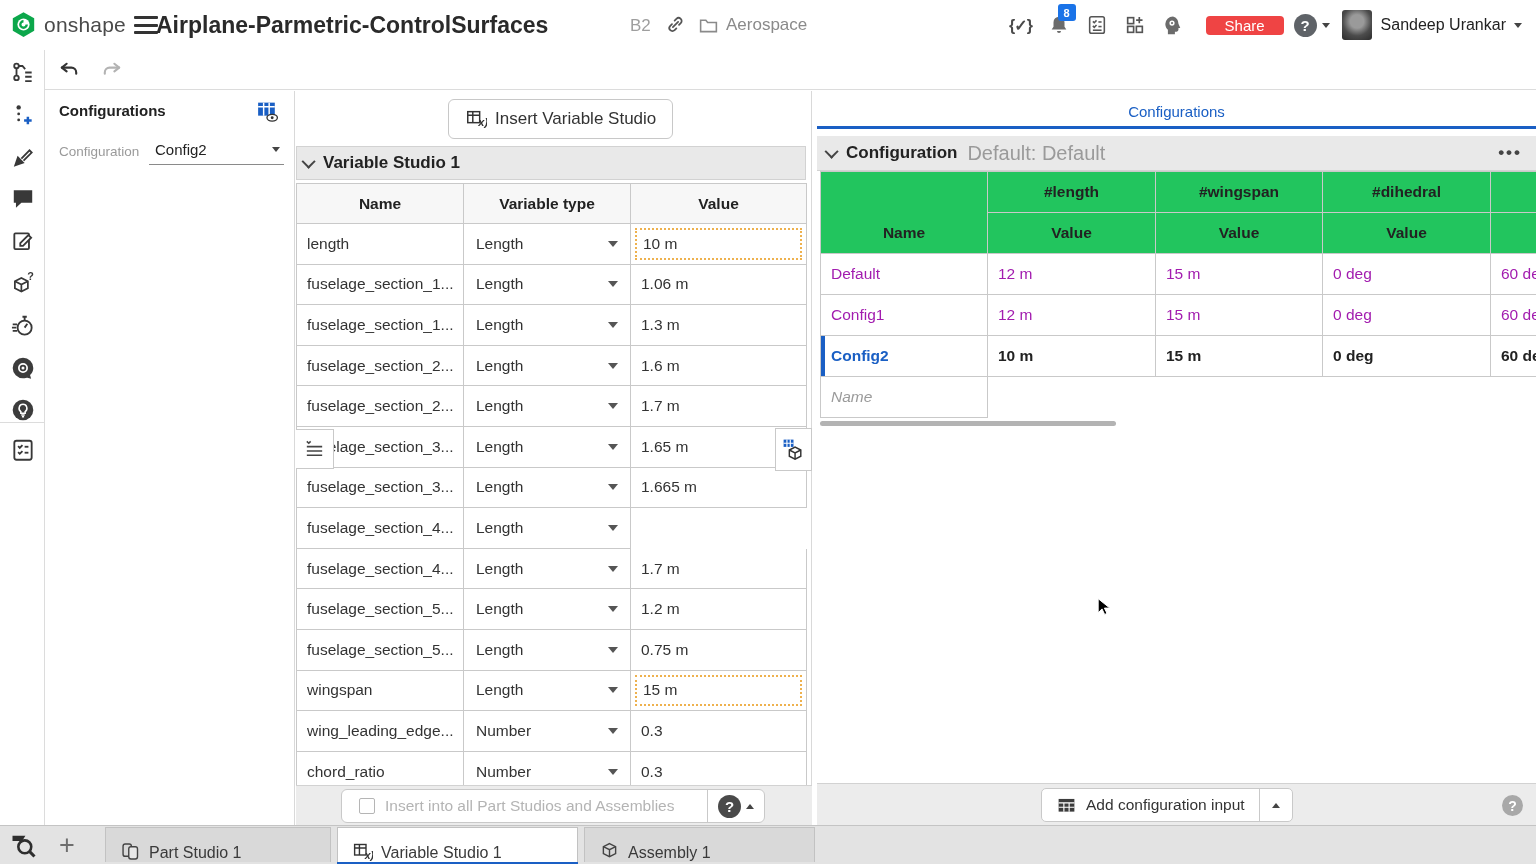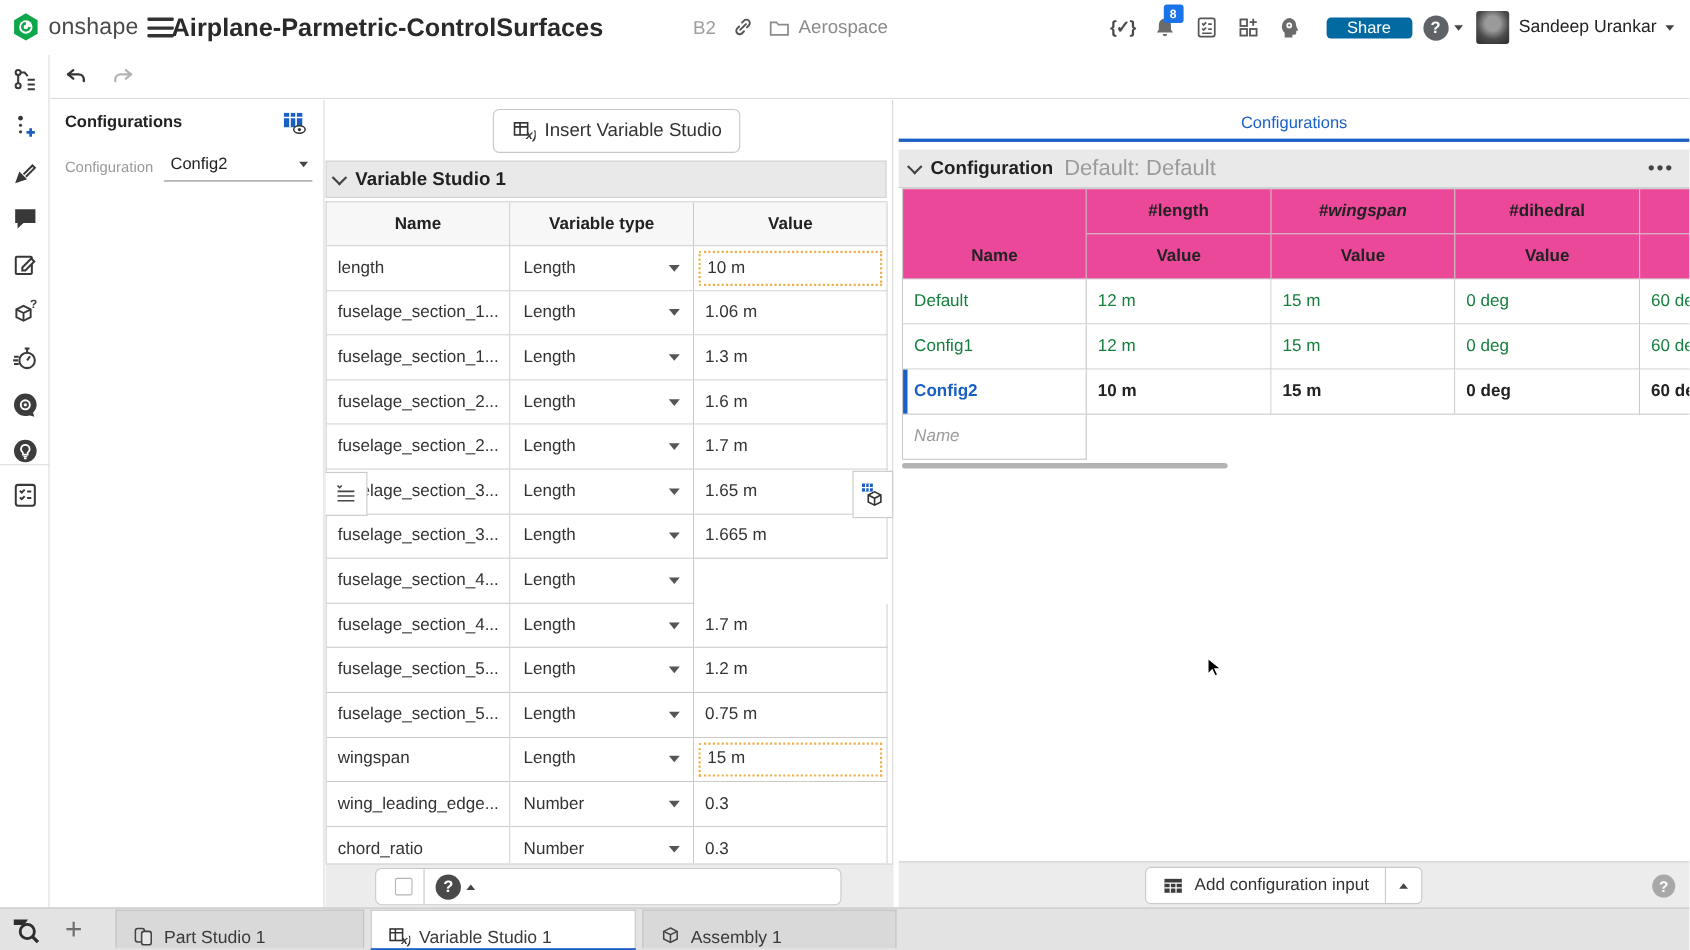--- a/index.html
+++ b/index.html
@@ -14,21 +14,21 @@
   .hamburger span { display:block; height:3px; background:#333; border-radius:1px; }
   .doc-title { position:absolute; left:156px; top:0; height:50px; line-height:50px; font-size:23px; font-weight:bold; color:#2a2a2a; white-space:nowrap; }
   .version-badge { position:absolute; left:630px; top:0; height:50px; line-height:52px; font-size:17px; color:#9e9e9e; }
   .link-ic { position:absolute; left:665px; top:14px; }
   .folder-wrap { position:absolute; left:698px; top:0; height:50px; display:flex; align-items:center; gap:7px; }
   .folder-label { font-size:17px; color:#8a8a8a; }
   .tb-right { position:absolute; right:0; top:0; height:50px; display:flex; align-items:center; }
   .tb-icon { width:38px; height:50px; display:flex; align-items:center; justify-content:center; position:relative; cursor:pointer; }
   .vars-glyph { font-size:16px; font-weight:bold; color:#4a4a4a; letter-spacing:-1px; }
   .badge { position:absolute; top:4px; right:2px; min-width:18px; height:17px; background:#1A73E8; border-radius:3px; color:#fff; font-size:11px; font-weight:bold; display:flex; align-items:center; justify-content:center; padding:0 3px; }
-  .share-btn { margin:0 10px 0 14px; background:#0369a1; color:#fff; border:none; border-radius:4px; font-size:15px; font-family:inherit; padding:1px 19px; cursor:pointer; }
+  .share-btn { margin:0 10px 0 14px; background:#ef4444; color:#fff; border:none; border-radius:4px; font-size:15px; font-family:inherit; padding:1px 19px; cursor:pointer; }
   .help-wrap { display:flex; align-items:center; gap:5px; margin-right:12px; cursor:pointer; }
   .help-circle { width:23px; height:23px; border-radius:50%; background:#5f6368; color:#fff; font-weight:bold; font-size:15px; display:flex; align-items:center; justify-content:center; }
   .caret-d { width:0; height:0; border-left:4.5px solid transparent; border-right:4.5px solid transparent; border-top:5.5px solid #444; }
   .avatar { width:30px; height:30px; border-radius:3px; background:radial-gradient(circle at 50% 38%, #9a9a9a 0 28%, #4c4c4c 60%, #2b2b2b 100%); margin-right:9px; }
   .user-name { font-size:16px; color:#222; margin-right:8px; white-space:nowrap; }
   .tb-right .edge { margin-right:14px; }
 
   
   .undo-row { position:absolute; left:45px; top:50px; width:1491px; height:40px; background:#fff; border-bottom:1px solid #dcdcdc; }
   .undo-btn { position:absolute; top:8px; cursor:pointer; }
@@ -78,22 +78,22 @@
   .right { position:absolute; left:817px; top:91px; width:719px; height:734px; background:#fff; }
   .rp-title { position:absolute; left:0; top:12px; width:719px; text-align:center; font-size:15px; color:#1A5FC4; font-weight:500; cursor:pointer; }
   .rp-blue-line { position:absolute; left:0; top:35px; width:719px; height:2.5px; background:#1A5FC4; }
   .rp-head { position:absolute; left:0; top:45px; width:719px; height:35px; background:#e9e9e9; border-bottom:1px solid #d2d2d2; display:flex; align-items:center; }
   .rp-head .chev { margin:0 8px 0 11px; }
   .rp-head .t { font-size:17px; font-weight:bold; color:#222; margin-right:10px; }
   .rp-head .def { font-size:20px; color:#9a9a9a; flex:1; }
   .rp-menu { font-size:17px; font-weight:bold; color:#444; letter-spacing:2px; margin-right:14px; cursor:pointer; }
   .cfg-table-wrap { position:absolute; left:3px; top:80px; width:716px; height:250px; overflow:hidden; }
   .cfg-table { display:grid; grid-template-columns:167px 168px 167px 168px 200px; grid-auto-rows:41px; border-top:1px solid #c9c9c9; border-left:1px solid #c9c9c9; width:870px; }
-  .cc { border-right:1px solid #c9c9c9; border-bottom:1px solid #c9c9c9; font-size:15.5px; color:#15803d; display:flex; align-items:center; background:#fff; }
-  .cc.h { background:#ec4899; font-weight:bold; color:#222; justify-content:center; }
+  .cc { border-right:1px solid #c9c9c9; border-bottom:1px solid #c9c9c9; font-size:15.5px; color:#a21caf; display:flex; align-items:center; background:#fff; }
+  .cc.h { background:#22c55e; font-weight:bold; color:#222; justify-content:center; }
   .cc.nameh { align-items:flex-end; justify-content:center; padding-bottom:11px; }
   .cc.body-name { padding-left:10px; position:relative; }
   .cc.val { padding-left:10px; white-space:nowrap; overflow:hidden; }
   .cc.active-name { color:#1A5FC4; font-weight:bold; }
   .cc.active-name::before { content:""; position:absolute; left:0; top:0; width:4px; height:100%; background:#1A5FC4; }
   .cc.bold { font-weight:bold; color:#222; }
   .cc.newrow { font-style:italic; color:#9a9a9a; padding-left:10px; }
   .cfg-scroll { position:absolute; left:3px; top:330px; width:296px; height:5px; background:#b3b3b3; border-radius:3px; }
   .rp-footer { position:absolute; left:0; top:692px; width:719px; height:42px; background:#ececec; border-top:1px solid #d2d2d2; }
   .add-group { position:absolute; left:224px; top:4px; height:34px; background:#fff; border:1px solid #c9c9c9; border-radius:5px; display:flex; align-items:stretch; }
@@ -488,20 +488,21 @@
           <rect x="2.5" y="2.5" width="9.5" height="7" fill="#1A5FC4"></rect>
           <path stroke="#fff" stroke-width="1.1" d="M2.5 6h9.5M5.7 2.5v7M8.9 2.5v7"></path>
           <path d="M8 12.5l5.5-2.8 5.5 2.8v6l-5.5 2.8L8 18.5z" fill="#fff" stroke="#333" stroke-width="1.4"></path>
           <path d="M8 12.5l5.5 2.8 5.5-2.8M13.5 15.3v6" stroke="#333" stroke-width="1.4" fill="none"></path>
         </svg>
     </div>
 
     <div class="mid-footer">
       <div class="chk-group">
         <span class="chk-box"></span>
+        <span class="chk-label">Insert into all Part Studios and Assemblies</span>
         <span class="chk-help">
           <span class="dark-q">?</span>
           <span class="caret-u"></span>
         </span>
       </div>
     </div>
   </section>
 
   <section class="right">
     <div class="rp-title">Configurations</div>
@@ -509,21 +510,21 @@
     <div class="rp-head">
       <span class="chev"></span>
       <span class="t">Configuration</span>
       <span class="def">Default: Default</span>
       <span class="rp-menu">•••</span>
     </div>
     <div class="cfg-table-wrap">
       <div class="cfg-table">
           <div class="cc h nameh" style="grid-area: 1 / 1 / span 2;">Name</div>
           <div class="cc h" style="grid-area: 1 / 2;">#length</div>
-          <div class="cc h" style="grid-area: 1 / 3; font-style: italic;">#wingspan</div>
+          <div class="cc h" style="grid-area: 1 / 3;">#wingspan</div>
           <div class="cc h" style="grid-area: 1 / 4;">#dihedral</div>
           <div class="cc h" style="grid-area: 1 / 5;"></div>
           <div class="cc h" style="grid-area: 2 / 2;">Value</div>
           <div class="cc h" style="grid-area: 2 / 3;">Value</div>
           <div class="cc h" style="grid-area: 2 / 4;">Value</div>
           <div class="cc h" style="grid-area: 2 / 5;">Value</div>
           <div class="cc body-name" style="grid-area: 3 / 1;">Default</div>
           <div class="cc val" style="grid-area: 3 / 2;">12 m</div>
           <div class="cc val" style="grid-area: 3 / 3;">15 m</div>
           <div class="cc val" style="grid-area: 3 / 4;">0 deg</div>

